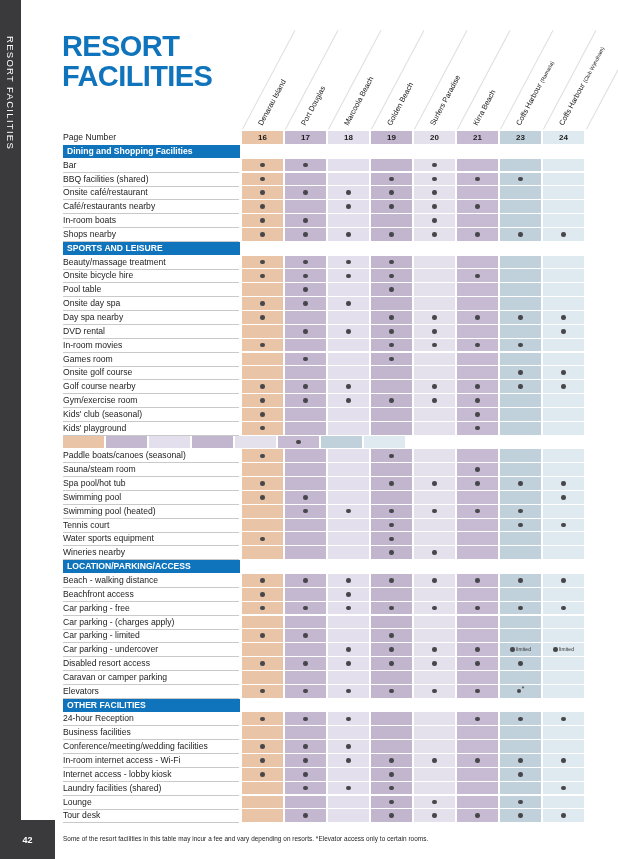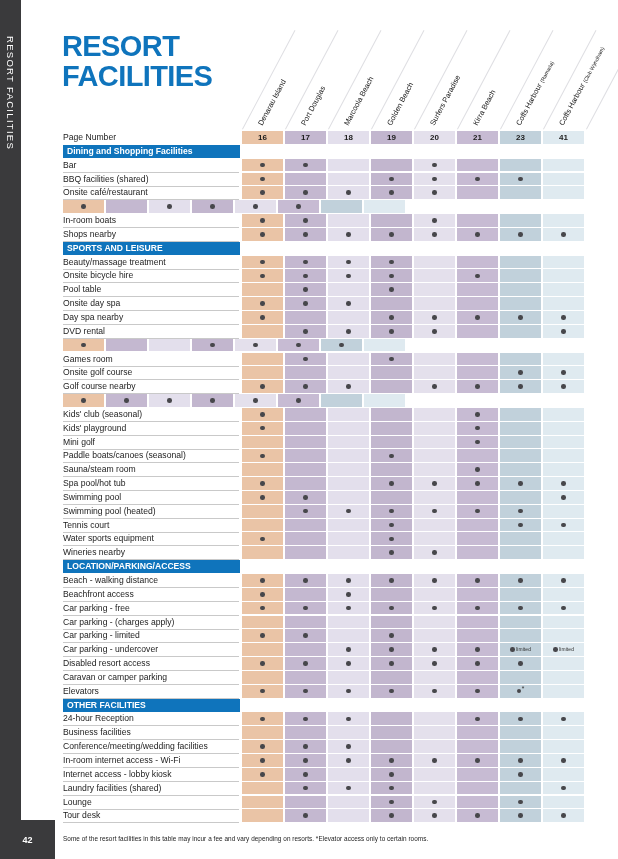--- a/index.html
+++ b/index.html
@@ -100,21 +100,21 @@
   <div class="tbl">
       <div class="t-row">
         <div class="t-label">Page Number</div>
         <div class="t-cell pn" style="background: rgb(234, 196, 166);">16</div>
         <div class="t-cell pn" style="background: rgb(196, 184, 208);">17</div>
         <div class="t-cell pn" style="background: rgb(227, 223, 236);">18</div>
         <div class="t-cell pn" style="background: rgb(194, 182, 206);">19</div>
         <div class="t-cell pn" style="background: rgb(228, 224, 236);">20</div>
         <div class="t-cell pn" style="background: rgb(199, 187, 211);">21</div>
         <div class="t-cell pn" style="background: rgb(193, 209, 219);">23</div>
-        <div class="t-cell pn" style="background: rgb(223, 234, 240);">41</div>
+        <div class="t-cell pn" style="background: rgb(223, 234, 240);">24</div>
       </div>
       <div class="t-row">
         <div class="t-sec" style="background: rgb(15, 116, 188);">Dining and Shopping Facilities</div>
       </div>
       <div class="t-row">
         <div class="t-label with-line">Bar</div>
         <div class="t-cell" style="background: rgb(234, 196, 166);">
           <span class="dot"></span>
         </div>
         <div class="t-cell" style="background: rgb(196, 184, 208);">
@@ -165,20 +165,21 @@
           <span class="dot"></span>
         </div>
         <div class="t-cell" style="background: rgb(228, 224, 236);">
           <span class="dot"></span>
         </div>
         <div class="t-cell" style="background: rgb(199, 187, 211);"></div>
         <div class="t-cell" style="background: rgb(193, 209, 219);"></div>
         <div class="t-cell" style="background: rgb(223, 234, 240);"></div>
       </div>
       <div class="t-row">
+        <div class="t-label with-line">Café/restaurants nearby</div>
         <div class="t-cell" style="background: rgb(234, 196, 166);">
           <span class="dot"></span>
         </div>
         <div class="t-cell" style="background: rgb(196, 184, 208);"></div>
         <div class="t-cell" style="background: rgb(227, 223, 236);">
           <span class="dot"></span>
         </div>
         <div class="t-cell" style="background: rgb(194, 182, 206);">
           <span class="dot"></span>
         </div>
@@ -348,20 +349,21 @@
         <div class="t-cell" style="background: rgb(228, 224, 236);">
           <span class="dot"></span>
         </div>
         <div class="t-cell" style="background: rgb(199, 187, 211);"></div>
         <div class="t-cell" style="background: rgb(193, 209, 219);"></div>
         <div class="t-cell" style="background: rgb(223, 234, 240);">
           <span class="dot"></span>
         </div>
       </div>
       <div class="t-row">
+        <div class="t-label with-line">In-room movies</div>
         <div class="t-cell" style="background: rgb(234, 196, 166);">
           <span class="dot"></span>
         </div>
         <div class="t-cell" style="background: rgb(196, 184, 208);"></div>
         <div class="t-cell" style="background: rgb(227, 223, 236);"></div>
         <div class="t-cell" style="background: rgb(194, 182, 206);">
           <span class="dot"></span>
         </div>
         <div class="t-cell" style="background: rgb(228, 224, 236);">
           <span class="dot"></span>
@@ -423,20 +425,21 @@
           <span class="dot"></span>
         </div>
         <div class="t-cell" style="background: rgb(193, 209, 219);">
           <span class="dot"></span>
         </div>
         <div class="t-cell" style="background: rgb(223, 234, 240);">
           <span class="dot"></span>
         </div>
       </div>
       <div class="t-row">
+        <div class="t-label with-line">Gym/exercise room</div>
         <div class="t-cell" style="background: rgb(234, 196, 166);">
           <span class="dot"></span>
         </div>
         <div class="t-cell" style="background: rgb(196, 184, 208);">
           <span class="dot"></span>
         </div>
         <div class="t-cell" style="background: rgb(227, 223, 236);">
           <span class="dot"></span>
         </div>
         <div class="t-cell" style="background: rgb(194, 182, 206);">
@@ -475,21 +478,20 @@
         <div class="t-cell" style="background: rgb(227, 223, 236);"></div>
         <div class="t-cell" style="background: rgb(194, 182, 206);"></div>
         <div class="t-cell" style="background: rgb(228, 224, 236);"></div>
         <div class="t-cell" style="background: rgb(199, 187, 211);">
           <span class="dot"></span>
         </div>
         <div class="t-cell" style="background: rgb(193, 209, 219);"></div>
         <div class="t-cell" style="background: rgb(223, 234, 240);"></div>
       </div>
       <div class="t-row">
-        <div class="t-label with-line">Mini golf</div>
         <div class="t-cell" style="background: rgb(234, 196, 166);"></div>
         <div class="t-cell" style="background: rgb(196, 184, 208);"></div>
         <div class="t-cell" style="background: rgb(227, 223, 236);"></div>
         <div class="t-cell" style="background: rgb(194, 182, 206);"></div>
         <div class="t-cell" style="background: rgb(228, 224, 236);"></div>
         <div class="t-cell" style="background: rgb(199, 187, 211);">
           <span class="dot"></span>
         </div>
         <div class="t-cell" style="background: rgb(193, 209, 219);"></div>
         <div class="t-cell" style="background: rgb(223, 234, 240);"></div>

